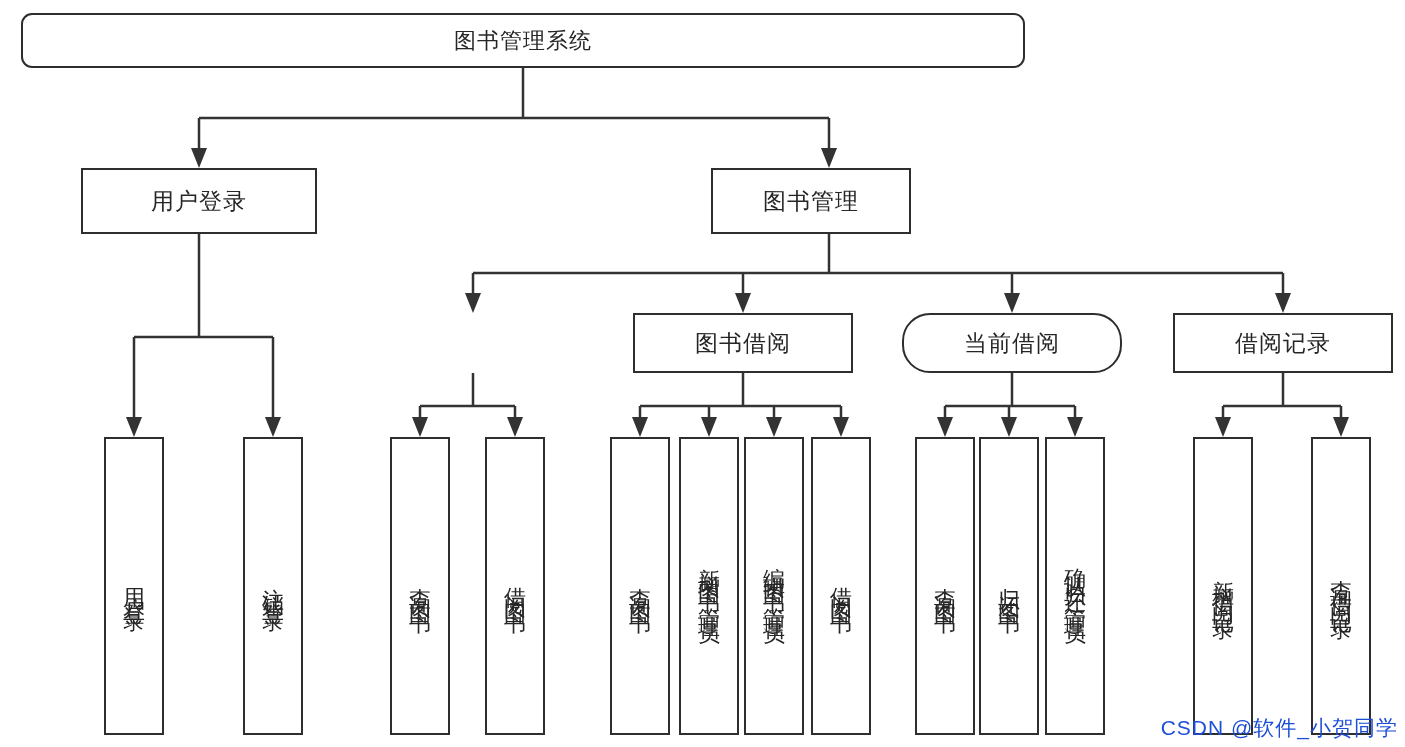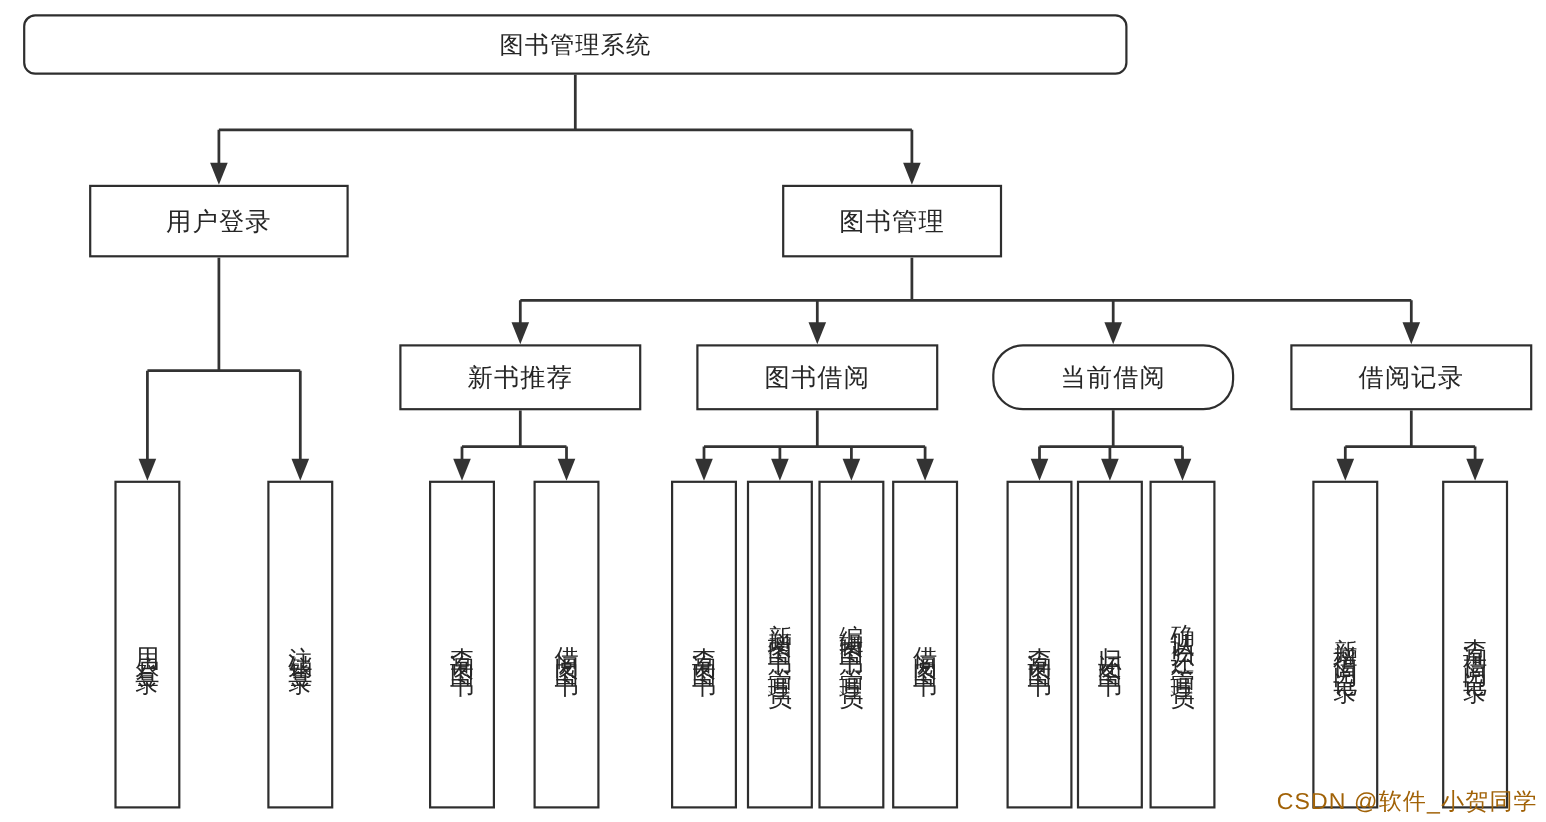--- a/index.html
+++ b/index.html
@@ -34,21 +34,21 @@
     text-orientation: mixed;
     font-size: 22px;
     letter-spacing: 8px;
     line-height: 1;
   }
   .watermark {
     position: absolute;
     right: 7px;
     top: 714px;
     font-size: 21px;
-    color: #a16207;
+    color: #1d4ed8;
     letter-spacing: 1px;
     z-index: 2;
     white-space: nowrap;
   }
 </style>
 </head>
 <body>
 
 <div class="canvas">
 
@@ -83,21 +83,20 @@
       <polygon points="1223,437 1215,417 1231,417"></polygon>
       <polygon points="1341,437 1333,417 1349,417"></polygon>
     </g>
   </svg>
 
   <div class="box h root" style="left:21px; top:13px; width:1004px; height:55px;border-radius:11px;">图书管理系统</div>
 
   <div class="box h" style="left:81px; top:168px; width:236px; height:66px;">用户登录</div>
   <div class="box h" style="left:711px; top:168px; width:200px; height:66px;">图书管理</div>
 
-  <div class="box h" style="left:363px; top:313px; width:220px; height:60px;">新书推荐</div>
   <div class="box h" style="left:633px; top:313px; width:220px; height:60px;text-align:right;">图书借阅</div>
   <div class="box h" style="left:902px; top:313px; width:220px; height:60px;border-radius:28px;">当前借阅</div>
   <div class="box h" style="left:1173px; top:313px; width:220px; height:60px;">借阅记录</div>
 
   <div class="box v" style="left:104px; top:437px; width:60px; height:298px;">
       <span>用户登录</span>
     </div>
   <div class="box v" style="left:243px; top:437px; width:60px; height:298px;">
       <span>注销登录</span>
     </div>

